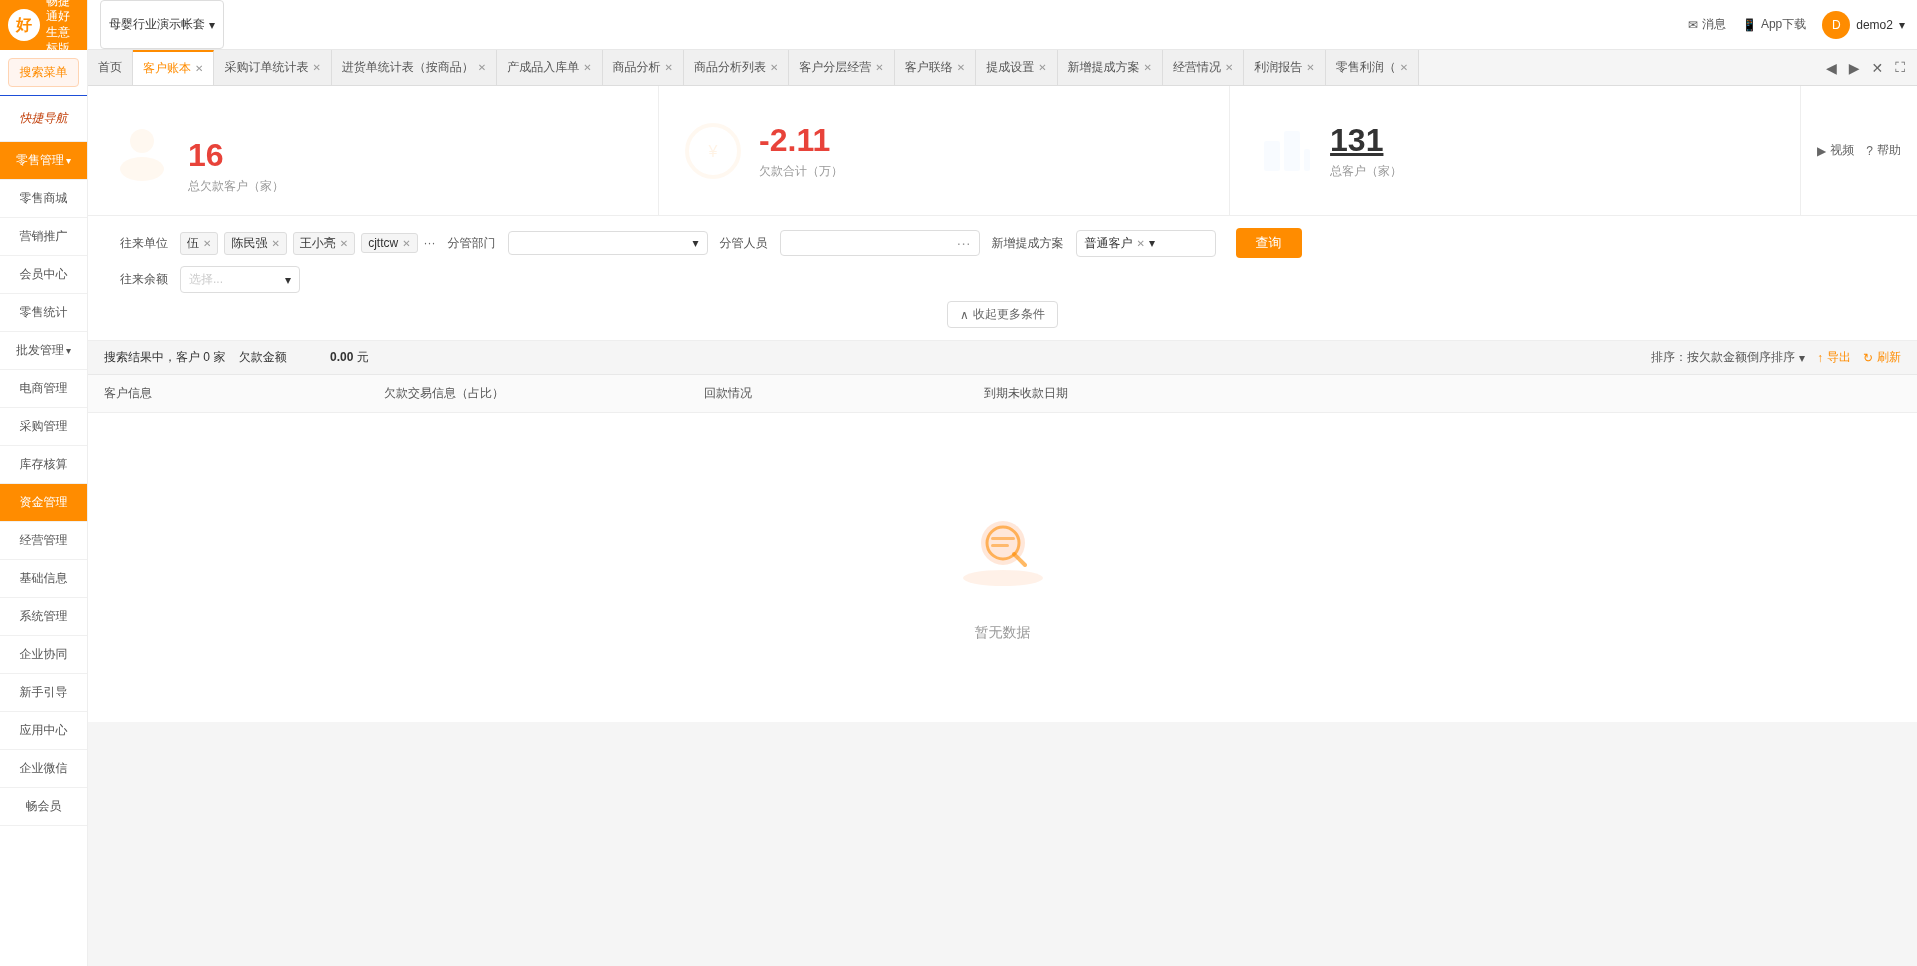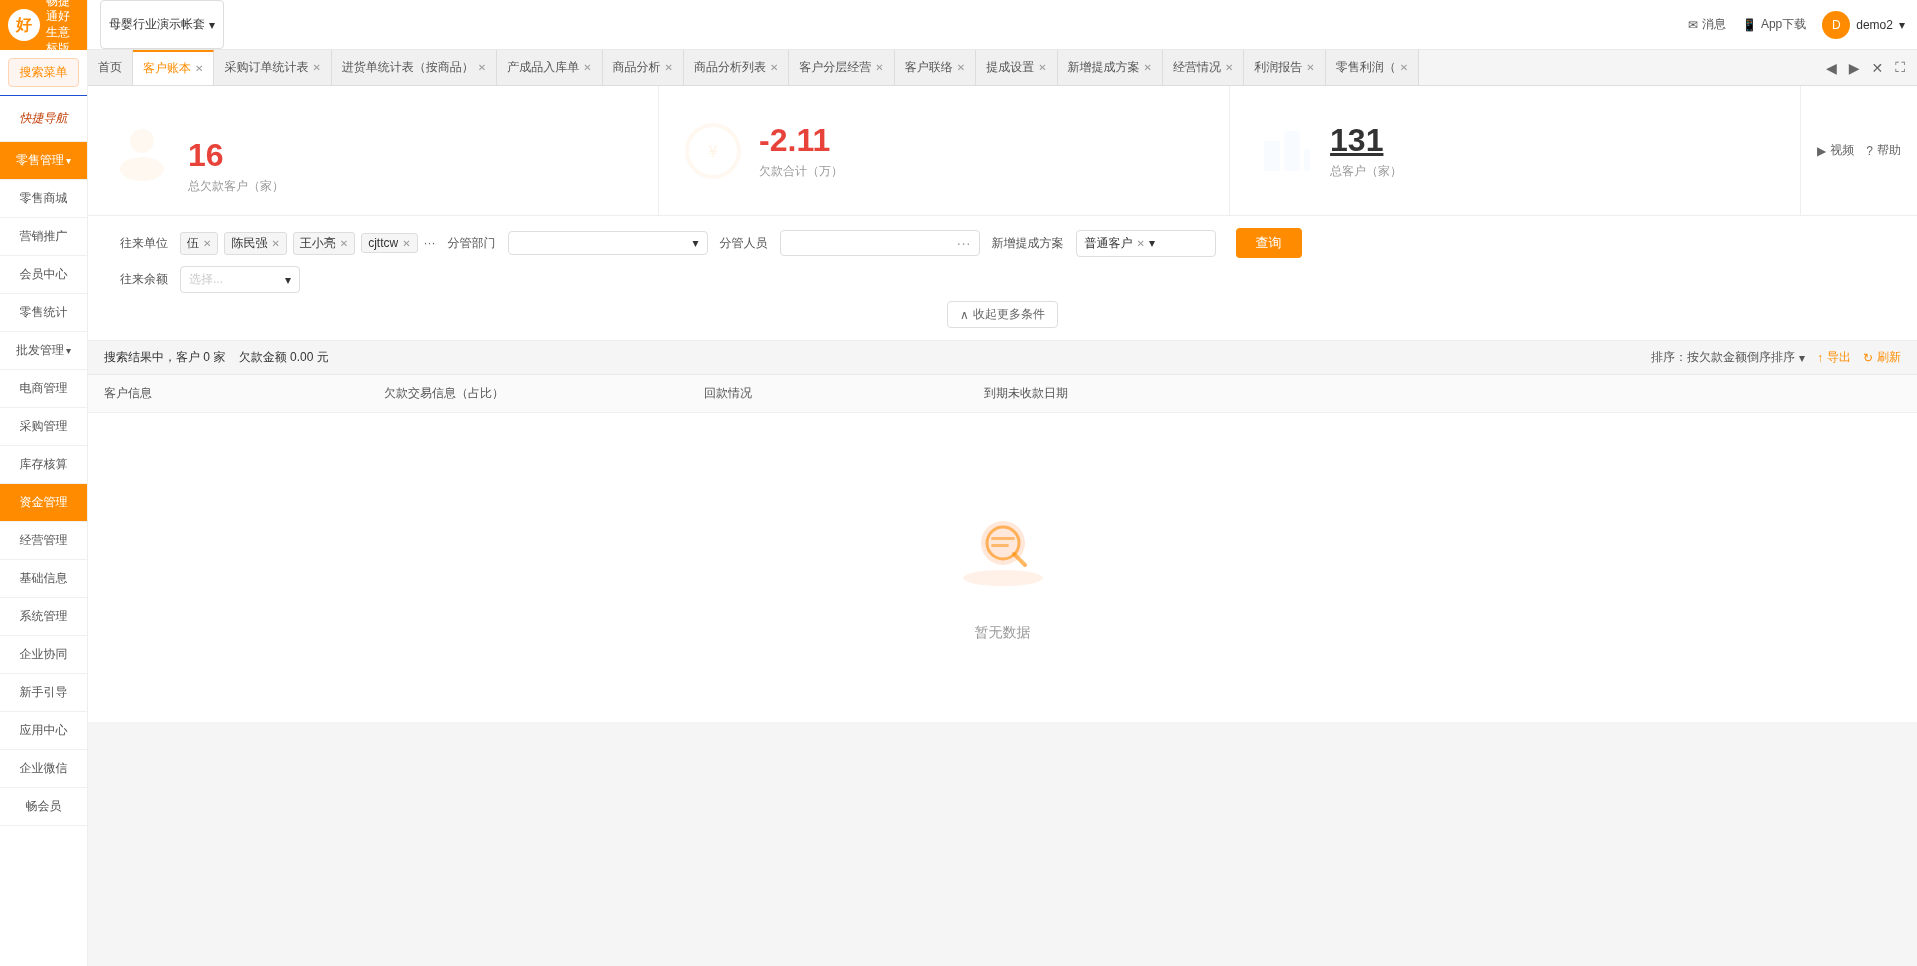--- a/index.html
+++ b/index.html
@@ -375,21 +375,21 @@
       </div>
     </div>
 
     <div class="result-bar">
       <div class="result-info">
         <span>搜索结果中，客户</span>
         <span style="color:#333;font-weight:500;">0</span>
         <span>家</span>
         &nbsp;&nbsp;
         <span>欠款金额</span>
-        <span style="color:#333;font-weight:400;">0.00</span>
+        <span style="color:#333;font-weight:700;margin-left:40px;">0.00</span>
         <span>元</span>
       </div>
       <div class="result-actions">
         <div class="result-sort">
           <span>排序：按欠款金额倒序排序</span>
           <span>▾</span>
         </div>
         <div class="result-btn">
           <span>↑</span>
           <span>导出</span>

